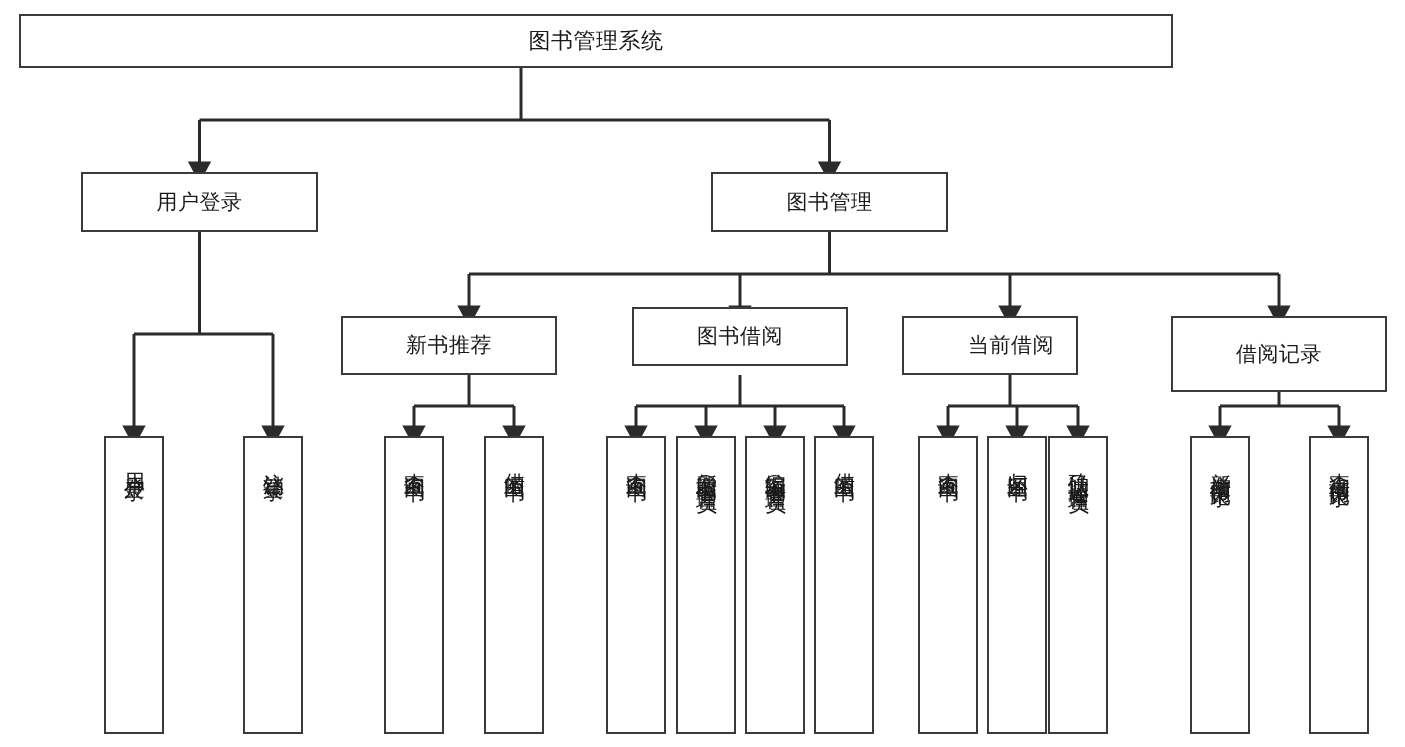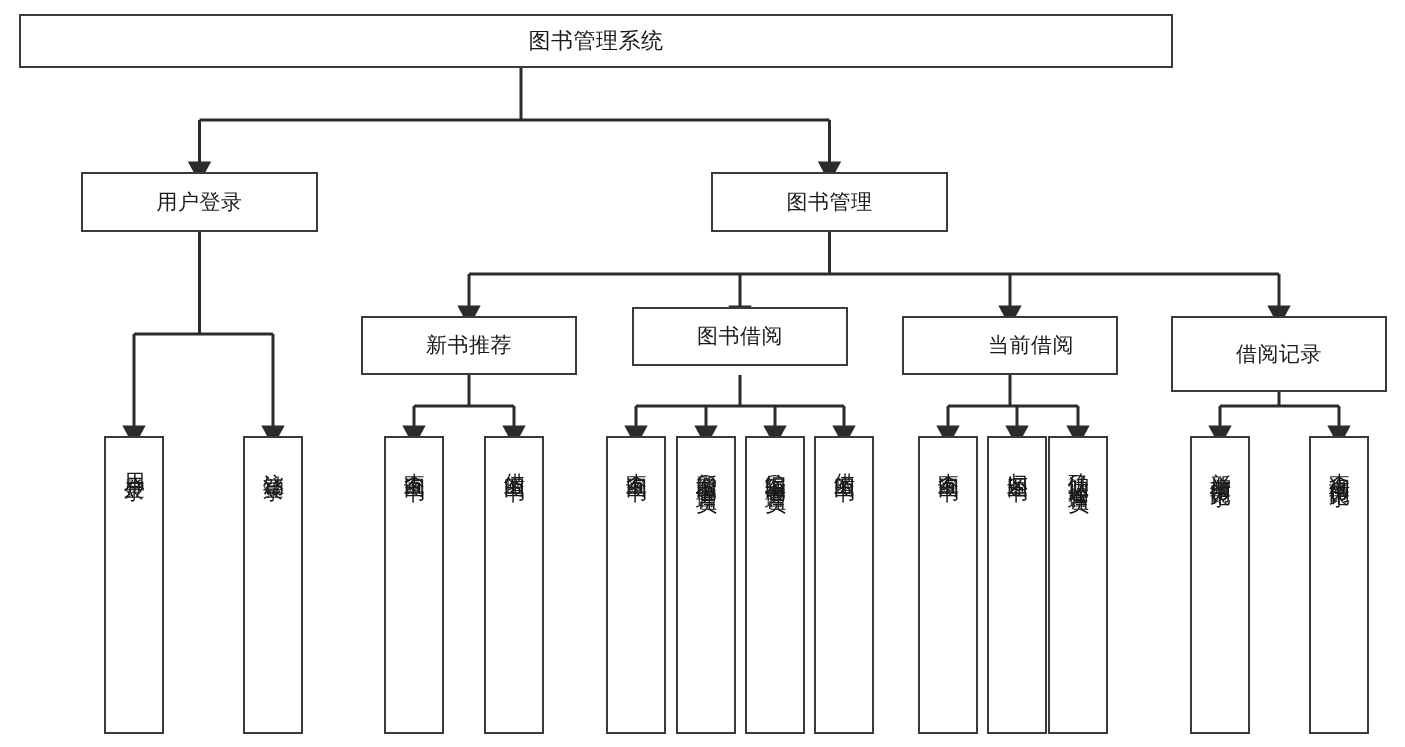--- a/index.html
+++ b/index.html
@@ -115,27 +115,27 @@
   <div id="node-layer">
       <div class="node horizontal root" style="left: 19px; top: 14px; width: 1154px; height: 54px; border-color: rgb(58, 58, 58); background: rgb(255, 255, 255); color: rgb(26, 26, 26); justify-content: center;">
         <span class="label">图书管理系统</span>
       </div>
       <div class="node horizontal" style="left: 81px; top: 172px; width: 237px; height: 60px; border-color: rgb(58, 58, 58); background: rgb(255, 255, 255); color: rgb(26, 26, 26);">
         <span class="label">用户登录</span>
       </div>
       <div class="node horizontal" style="left: 711px; top: 172px; width: 237px; height: 60px; border-color: rgb(58, 58, 58); background: rgb(255, 255, 255); color: rgb(26, 26, 26);">
         <span class="label">图书管理</span>
       </div>
-      <div class="node horizontal" style="left: 361px; top: 316px; width: 216px; height: 59px; border-color: rgb(58, 58, 58); background: rgb(255, 255, 255); color: rgb(26, 26, 26);">
+      <div class="node horizontal" style="left: 341px; top: 316px; width: 216px; height: 59px; border-color: rgb(58, 58, 58); background: rgb(255, 255, 255); color: rgb(26, 26, 26);">
         <span class="label">新书推荐</span>
       </div>
       <div class="node horizontal" style="left: 632px; top: 307px; width: 216px; height: 59px; border-color: rgb(58, 58, 58); background: rgb(255, 255, 255); color: rgb(26, 26, 26);">
         <span class="label">图书借阅</span>
       </div>
-      <div class="node horizontal" style="left: 902px; top: 316px; width: 216px; height: 59px; border-color: rgb(58, 58, 58); background: rgb(255, 255, 255); color: rgb(26, 26, 26); padding-left: 42px;">
+      <div class="node horizontal" style="left: 902px; top: 316px; width: 176px; height: 59px; border-color: rgb(58, 58, 58); background: rgb(255, 255, 255); color: rgb(26, 26, 26); padding-left: 42px;">
         <span class="label">当前借阅</span>
       </div>
       <div class="node horizontal" style="left: 1171px; top: 316px; width: 216px; height: 76px; border-color: rgb(58, 58, 58); background: rgb(255, 255, 255); color: rgb(26, 26, 26);">
         <span class="label">借阅记录</span>
       </div>
       <div class="node vertical" style="left: 104px; top: 436px; width: 60px; height: 298px; border-color: rgb(58, 58, 58); background: rgb(255, 255, 255); color: rgb(26, 26, 26);">
         <span class="label">用户登录</span>
       </div>
       <div class="node vertical" style="left: 243px; top: 436px; width: 60px; height: 298px; border-color: rgb(58, 58, 58); background: rgb(255, 255, 255); color: rgb(26, 26, 26);">
         <span class="label">注销登录</span>

